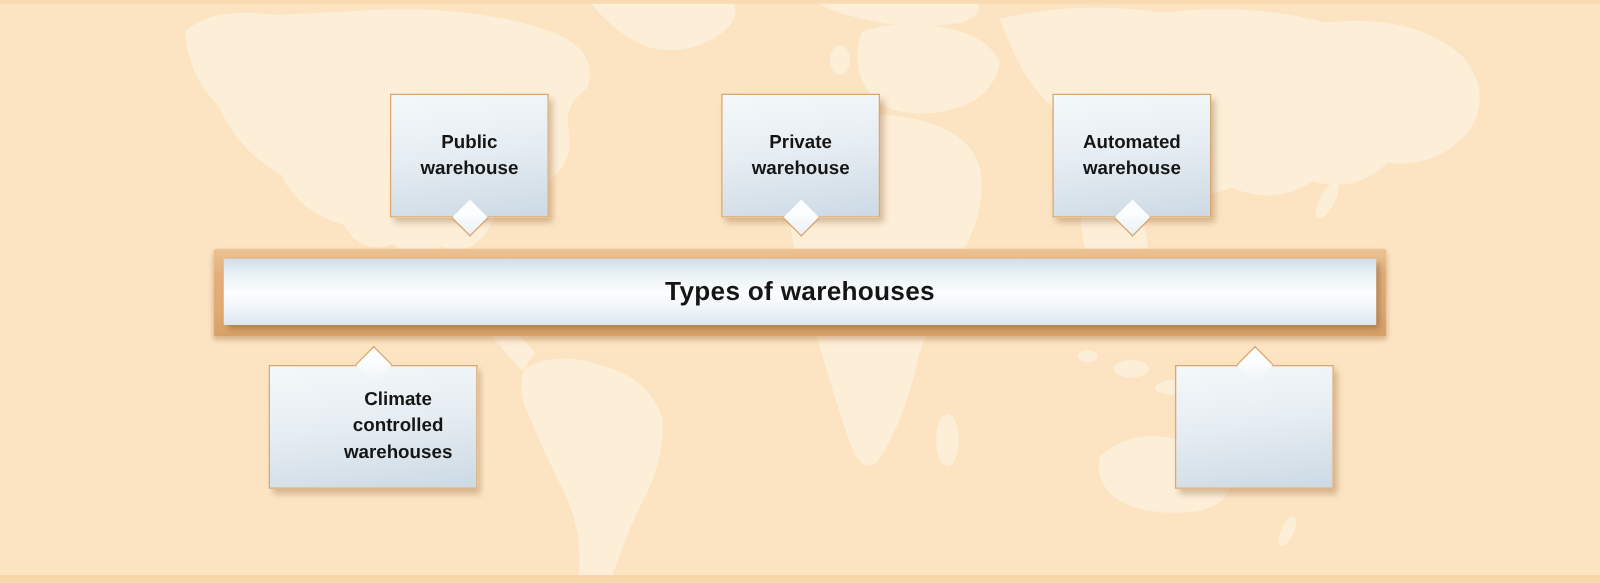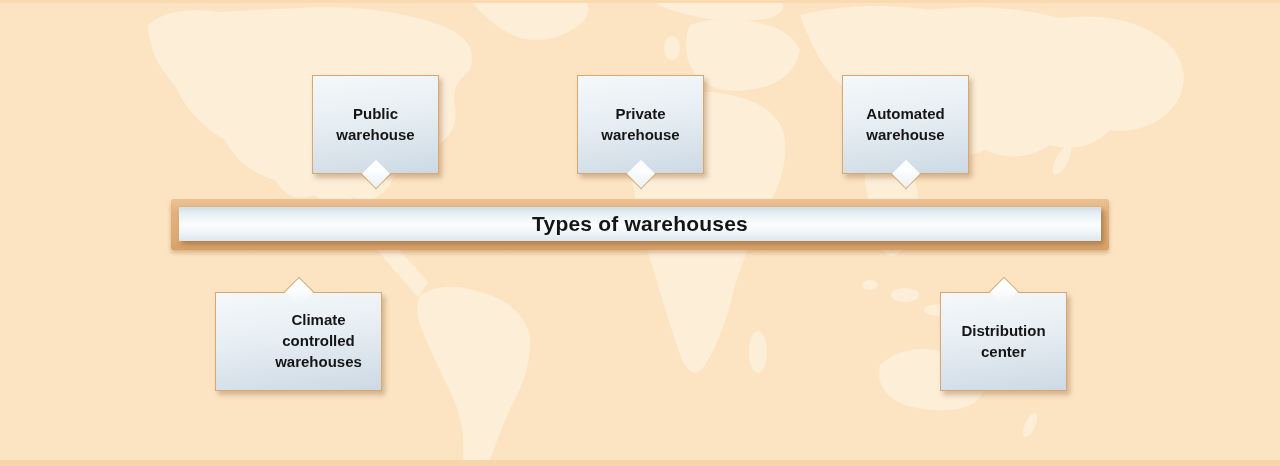--- a/index.html
+++ b/index.html
@@ -19,21 +19,21 @@
     position: absolute; top: 0; left: 0; right: 0; height: 3px;
     background: #f9dab1;
   }
   .edge-bottom {
     position: absolute; bottom: 0; left: 0; right: 0; height: 6px;
     background: #f7d6aa;
   }
 
   
   .banner {
-    position: absolute; left: 171px; top: 199px; width: 938px; height: 51px;
+    position: absolute; left: 171px; top: 199px; width: 938px; height: 70px;
     background: linear-gradient(180deg, #ecc294 0%, #e3af7b 30%, #e0aa73 72%, #d7a067 100%);
     border-radius: 2px;
     box-shadow: 0 3px 4px rgba(170,120,70,0.45);
   }
   .banner-panel {
     position: absolute; left: 8px; right: 8px; top: 8px; bottom: 9px;
     background: linear-gradient(180deg, #cfdeea 0%, #e9f1f6 22%, #fbfdfe 52%, #f1f6f9 72%, #dde7ee 100%);
     box-shadow: 3px 3px 5px rgba(110,75,40,0.45);
     display: flex; align-items: center; justify-content: center;
   }
@@ -151,16 +151,15 @@
   </div>
 
   <div class="callout bottom c-climate">
     <span class="tail"></span>
     <div class="callout-label">Climate controlled warehouses</div>
   </div>
 
 
   <div class="callout bottom c-distribution">
     <span class="tail"></span>
-    <div class="callout-label">Distribution center</div>
   </div>
 
 </div>
 
 </body></html>

